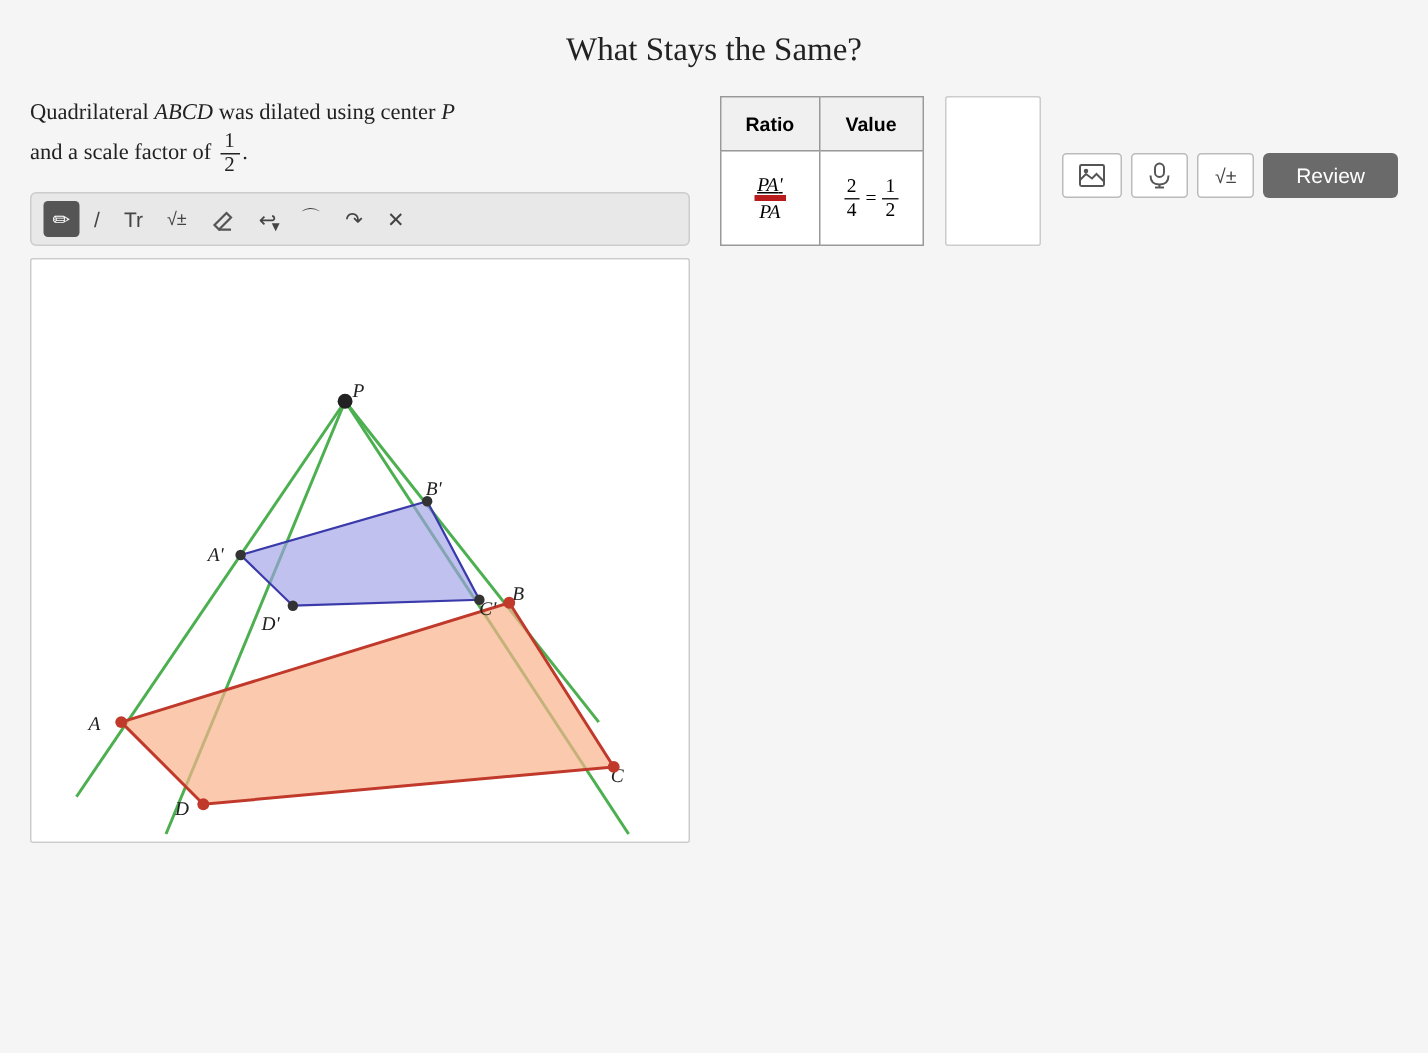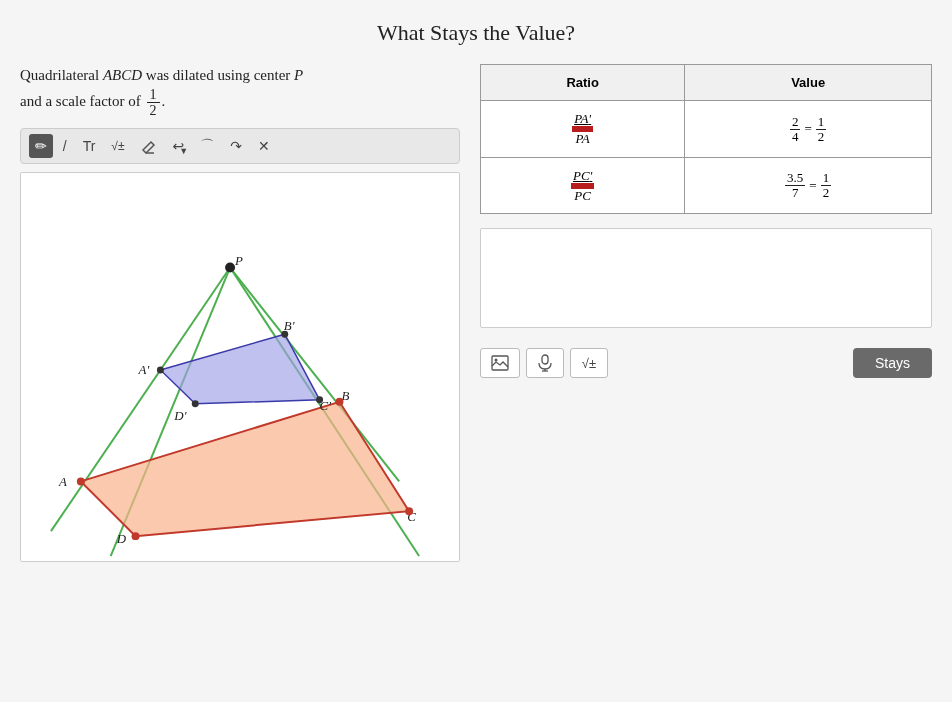--- a/index.html
+++ b/index.html
@@ -95,21 +95,20 @@
     }
     .canvas-area svg {
       width: 100%;
       height: 100%;
     }
 
     
     .right-panel {
       flex: 1;
       display: flex;
-      flex-direction: column;
       gap: 14px;
     }
 
     
     .ratio-table {
       width: 100%;
       border-collapse: collapse;
       font-size: 14px;
       background: white;
       border: 1px solid #999;
@@ -129,21 +128,21 @@
       vertical-align: middle;
     }
     .ratio-frac {
       display: inline-flex;
       flex-direction: column;
       align-items: center;
       font-size: 13px;
       line-height: 1.1;
     }
     .ratio-frac .r-num {
-      border-bottom: 6px solid #b91c1c;
+      border-bottom: 4px solid #b91c1c;
       padding: 0 2px;
       font-style: italic;
       text-decoration: underline;
     }
     .ratio-frac .r-den {
       padding: 0 2px;
       font-style: italic;
     }
     .value-expr {
       font-size: 13px;
@@ -211,21 +210,21 @@
       padding: 7px 22px;
       font-size: 14px;
       margin-left: auto;
     }
 
     
   </style>
 </head>
 <body>
 
-<h1 class="page-title">What Stays the Value?</h1>
+<h1 class="page-title">What Stays the Same?</h1>
 
 <div class="main-layout">
 
   <div class="left-panel">
     <div class="problem-text">
       <span>Quadrilateral <em>ABCD</em> was dilated using center <em>P</em></span><br>
       <span>and a scale factor of
         <span class="fraction">
           <span class="num">1</span>
           <span class="den">2</span>
@@ -329,41 +328,20 @@
               <span>=</span>
               <span class="val-frac">
                 <span class="vn">1</span>
                 <span class="vd">2</span>
               </span>
             </span>
           </td>
         </tr>
 
 
-        <tr>
-          <td>
-            <span class="ratio-frac">
-              <span class="r-num"><i>PC</i>'</span>
-              <span class="r-den"><i>PC</i></span>
-            </span>
-          </td>
-          <td>
-            <span class="value-expr">
-              <span class="val-frac">
-                <span class="vn">3.5</span>
-                <span class="vd">7</span>
-              </span>
-              <span>=</span>
-              <span class="val-frac">
-                <span class="vn">1</span>
-                <span class="vd">2</span>
-              </span>
-            </span>
-          </td>
-        </tr>
 
       </tbody>
     </table>
 
 
     <div class="answer-area">
     </div>
 
     <div class="answer-toolbar">
       <button class="ans-btn">
@@ -375,17 +353,17 @@
       </button>
       <button class="ans-btn">
         <svg width="14" height="18" viewBox="0 0 14 18">
           <rect x="4" y="1" width="6" height="9" rx="3" fill="none" stroke="#555" stroke-width="1.3"></rect>
           <path d="M1 9 Q1 15 7 15 Q13 15 13 9" fill="none" stroke="#555" stroke-width="1.3"></path>
           <line x1="7" y1="15" x2="7" y2="17" stroke="#555" stroke-width="1.3"></line>
           <line x1="4" y1="17" x2="10" y2="17" stroke="#555" stroke-width="1.3"></line>
         </svg>
       </button>
       <button class="ans-btn" style="font-size:13px;">√±</button>
-      <button class="submit-btn">Stays</button>
+      <button class="submit-btn">Review</button>
     </div>
 
   </div>
 </div>
 
 </body></html>

